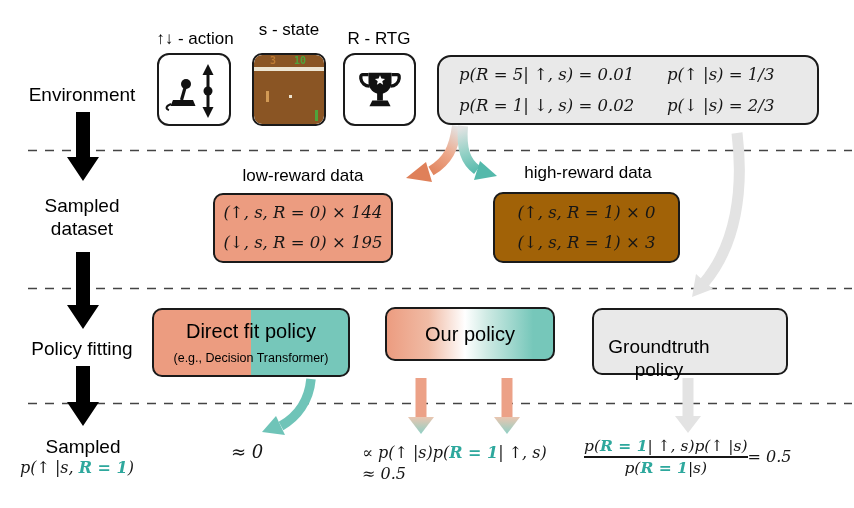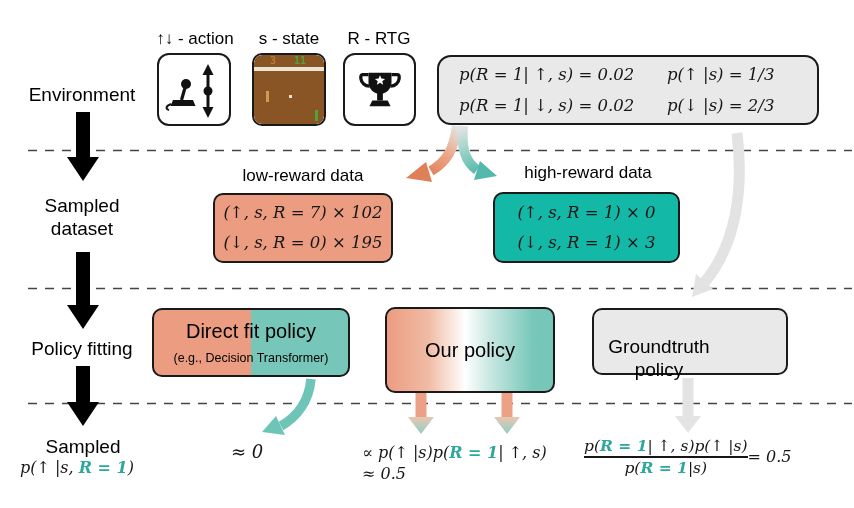--- a/index.html
+++ b/index.html
@@ -95,95 +95,95 @@
       <polygon points="494,417 520,417 507,434" fill="url(#gradHead)"></polygon>
     </g>
 
     <g>
       <rect x="682.5" y="378" width="11" height="40" fill="#E3E3E3"></rect>
       <polygon points="675,416 701,416 688,433" fill="#E3E3E3"></polygon>
     </g>
   </svg>
 
   <div class="abs toplbl" style="left:145px;top:29px;width:100px;">↑↓ - action</div>
-  <div class="abs toplbl" style="left:247px;top:29px;width:84px;">s - state</div>
+  <div class="abs toplbl" style="left:247px;top:20px;width:84px;">s - state</div>
   <div class="abs toplbl" style="left:336px;top:29px;width:86px;">R - RTG</div>
 
   <div class="abs iconbox" style="left:157px;top:53px;width:74px;height:73px;">
     <svg width="60" height="62" viewBox="0 0 60 62">
       <line x1="44" y1="13" x2="44" y2="51" stroke="#111" stroke-width="3"></line>
       <polygon points="44,5 38.5,16 49.5,16" fill="#111"></polygon>
       <polygon points="44,59 38.5,48 49.5,48" fill="#111"></polygon>
       <circle cx="44" cy="32" r="4.5" fill="#111"></circle>
       <circle cx="22" cy="25" r="5" fill="#111"></circle>
       <line x1="21.5" y1="27" x2="17.5" y2="41" stroke="#111" stroke-width="3.2"></line>
       <path d="M9,41 L29,41 L31.5,47 L6.5,47 Z" fill="#111"></path>
       <path d="M7,45 C2,47 1,50 5,51" stroke="#111" stroke-width="2" fill="none"></path>
     </svg>
   </div>
 
   <div class="abs iconbox" style="left:252px;top:53px;width:74px;height:73px;padding:0;border-radius:10px;overflow:hidden;">
     <div class="pong">
       <span class="score" style="left:16px;color:#BE7B32;">3</span>
-      <span class="score" style="left:40px;color:#4FA33B;">11</span>
+      <span class="score" style="left:40px;color:#4FA33B;">10</span>
       <div class="topbar"></div>
       <div class="paddleL"></div>
       <div class="ball"></div>
       <div class="paddleR"></div>
     </div>
   </div>
 
   <div class="abs iconbox" style="left:343px;top:53px;width:73px;height:73px;">
     <svg width="46" height="46" viewBox="0 0 48 48">
       <path d="M12,6 h24 v10 a12,12 0 0 1 -24,0 z" fill="#111"></path>
       <path d="M12,8 H6 a2,2 0 0 0 -2,2 v2 a9,9 0 0 0 9,8" fill="none" stroke="#111" stroke-width="3.4"></path>
       <path d="M36,8 h6 a2,2 0 0 1 2,2 v2 a9,9 0 0 1 -9,8" fill="none" stroke="#111" stroke-width="3.4"></path>
       <rect x="21" y="27" width="6" height="8" fill="#111"></rect>
       <path d="M16,35 h16 l3,6 h-22 z" fill="#111"></path>
       <polygon fill="#fff" points="24,8.5 25.47,12.1 29.28,12.4 26.38,14.9 27.29,18.6 24,16.5 20.71,18.6 21.62,14.9 18.72,12.4 22.53,12.1"></polygon>
     </svg>
   </div>
 
   <div class="abs gtbox" style="left:437px;top:55px;width:382px;height:70px;padding-left:20px;">
     <div class="gtcol" style="width:208px;">
-      <span class="math">p(R = 1| ↑, s) = 0.02</span>
+      <span class="math">p(R = 5| ↑, s) = 0.01</span>
       <span class="math">p(R = 1| ↓, s) = 0.02</span>
     </div>
     <div class="gtcol">
       <span class="math">p(↑ |s) = 1/3</span>
       <span class="math">p(↓ |s) = 2/3</span>
     </div>
   </div>
 
   <div class="abs lbl" style="left:8px;top:83px;width:148px;text-align:center;">Environment</div>
   <div class="abs lbl" style="left:27px;top:194px;width:110px;">Sampled dataset</div>
   <div class="abs lbl" style="left:10px;top:337px;width:144px;">Policy fitting</div>
   <div class="abs lbl" style="left:22px;top:435px;width:122px;">Sampled</div>
   <div class="abs behv math" style="left:20px;top:458px;">
     <span>p(↑ |s, </span><span class="teal-txt">R = 1</span><span>)</span>
   </div>
 
   <div class="abs toplbl" style="left:213px;top:166px;width:180px;">low-reward data</div>
   <div class="abs databox" style="left:213px;top:193px;width:180px;height:70px;background:#EC9C80;">
-    <span class="math">(↑, s, R = 7) × 102</span>
+    <span class="math">(↑, s, R = 0) × 144</span>
     <span class="math">(↓, s, R = 0) × 195</span>
   </div>
 
   <div class="abs toplbl" style="left:495px;top:163px;width:186px;">high-reward data</div>
-  <div class="abs databox" style="left:493px;top:192px;width:187px;height:71px;background:#14b8a6;">
+  <div class="abs databox" style="left:493px;top:192px;width:187px;height:71px;background:#a16207;">
     <span class="math">(↑, s, R = 1) × 0</span>
     <span class="math">(↓, s, R = 1) × 3</span>
   </div>
 
   <div class="abs polbox" style="left:152px;top:308px;width:198px;height:69px;background:linear-gradient(90deg,#EC9C80 0 50%,#76C7BA 50% 100%);">
     <div class="poltitle">Direct fit policy</div>
     <div class="polsub">(e.g., Decision Transformer)</div>
   </div>
 
-  <div class="abs polbox" style="left:385px;top:307px;width:170px;height:86px;background:linear-gradient(90deg,#EC9C80 0%,#F0BBA5 25%,#FFFFFF 47%,#CFEAE4 60%,#76C7BA 88%);">
+  <div class="abs polbox" style="left:385px;top:307px;width:170px;height:54px;background:linear-gradient(90deg,#EC9C80 0%,#F0BBA5 25%,#FFFFFF 47%,#CFEAE4 60%,#76C7BA 88%);">
     <div class="poltitle">Our policy</div>
   </div>
 
   <div class="abs polbox" style="left:592px;top:308px;width:196px;height:67px;background:#E9E9E9;">
     <div style="font-size:19px;line-height:23px;width:130px;margin-top:33px;">Groundtruth policy</div>
   </div>
 
   <div class="abs math" style="left:231px;top:441px;font-size:18px;">≈ 0</div>
 
   <div class="abs behv math" style="left:362px;top:443px;">

